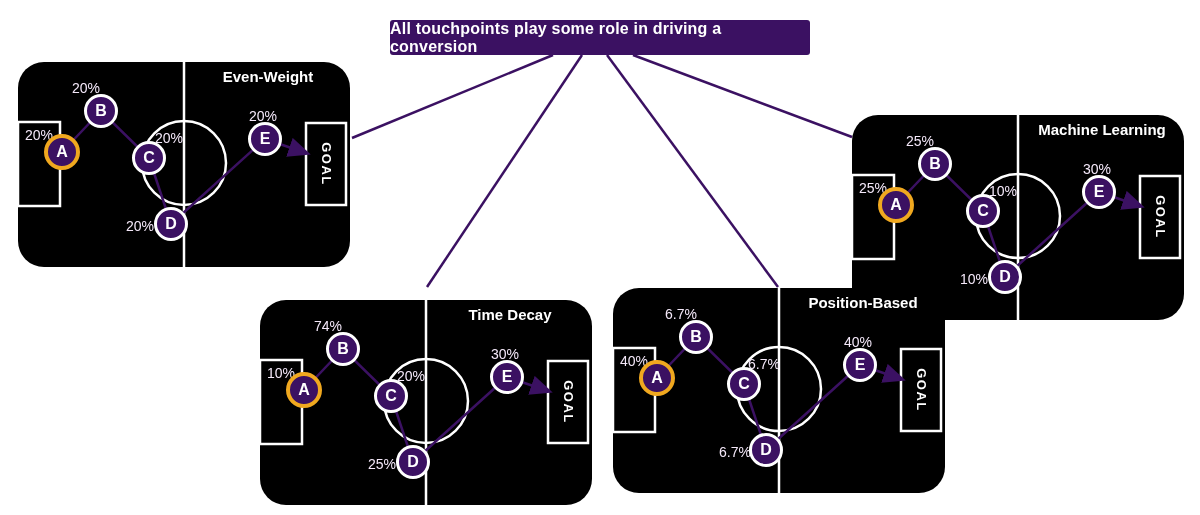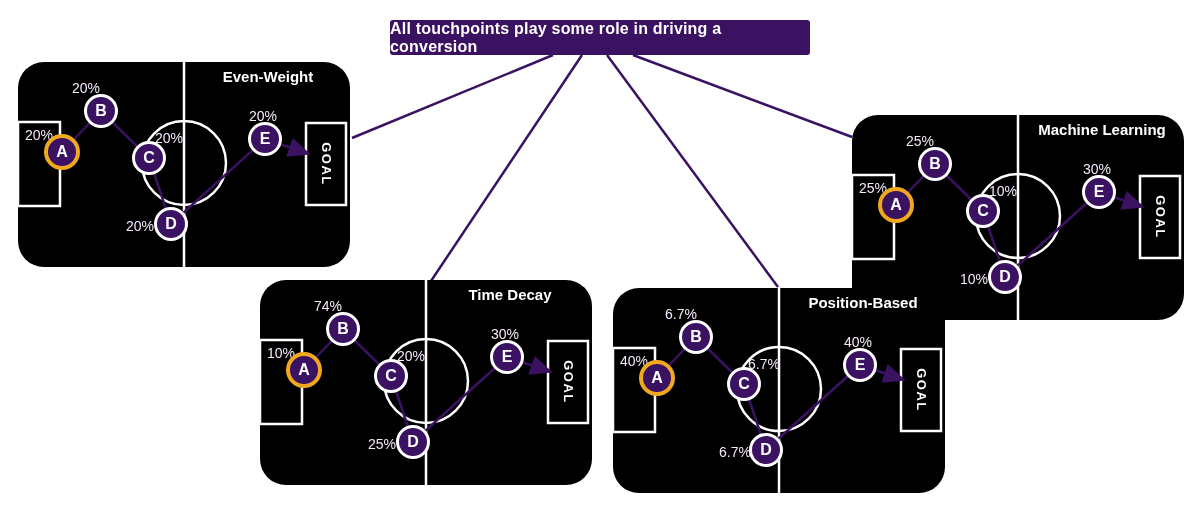--- a/index.html
+++ b/index.html
@@ -55,21 +55,21 @@
   .node .letter{color:#ffffff; font-weight:bold; font-size:16px; line-height:1;}
   .node.start{border:4px solid #F0A81F;}
   .pos-a{left:44px; top:90px;}
   .pos-b{left:83px; top:49px;}
   .pos-c{left:131px; top:96px;}
   .pos-d{left:153px; top:162px;}
   .pos-e{left:247px; top:77px;}
 
   .pitch-even{left:18px;  top:62px;}
   .pitch-ml{  left:852px; top:67px;margin-top:48px;}
-  .pitch-time{left:260px; top:280px;}
+  .pitch-time{left:260px; top:300px;}
   .pitch-pos{ left:613px; top:288px;text-decoration:underline;}
 </style>
 </head>
 <body>
 
 <div class="canvas">
 
   <svg class="connectors" width="1200" height="515">
     <line x1="553" y1="55" x2="352" y2="138" stroke="#3B1162" stroke-width="2.5"></line>
     <line x1="582" y1="55" x2="427" y2="287" stroke="#3B1162" stroke-width="2.5"></line>

